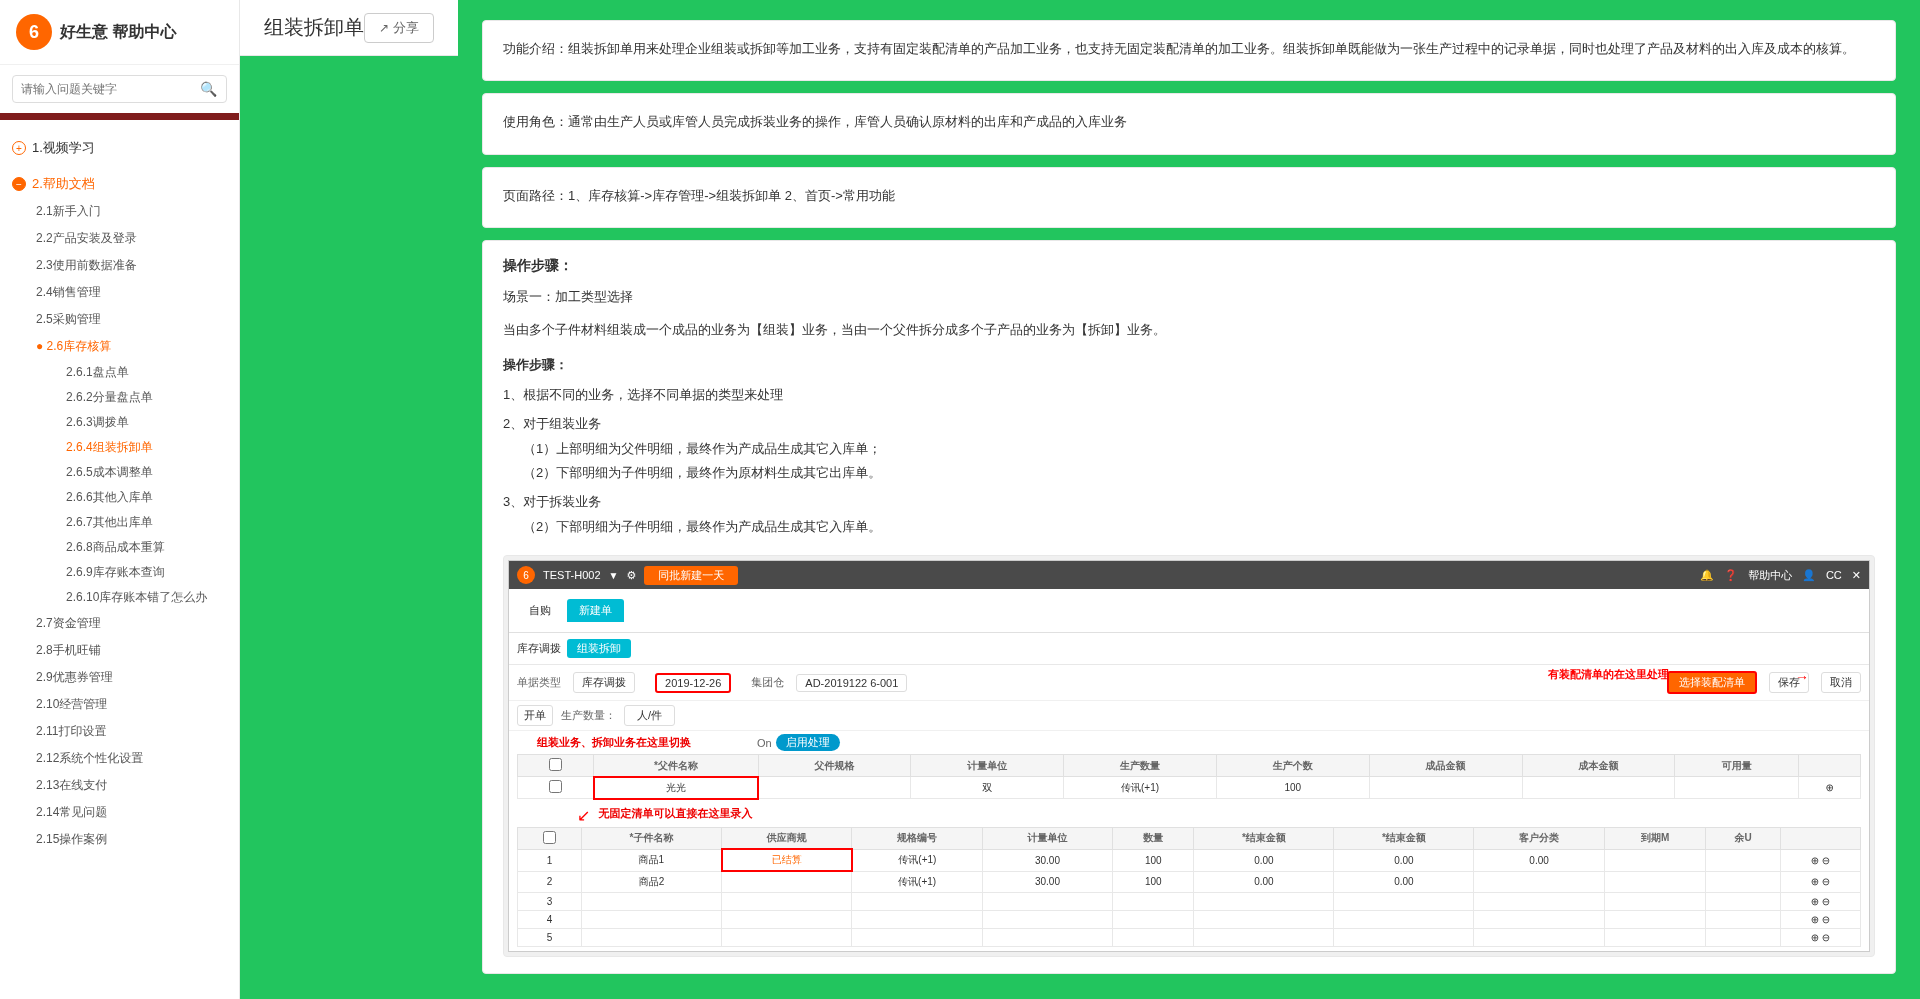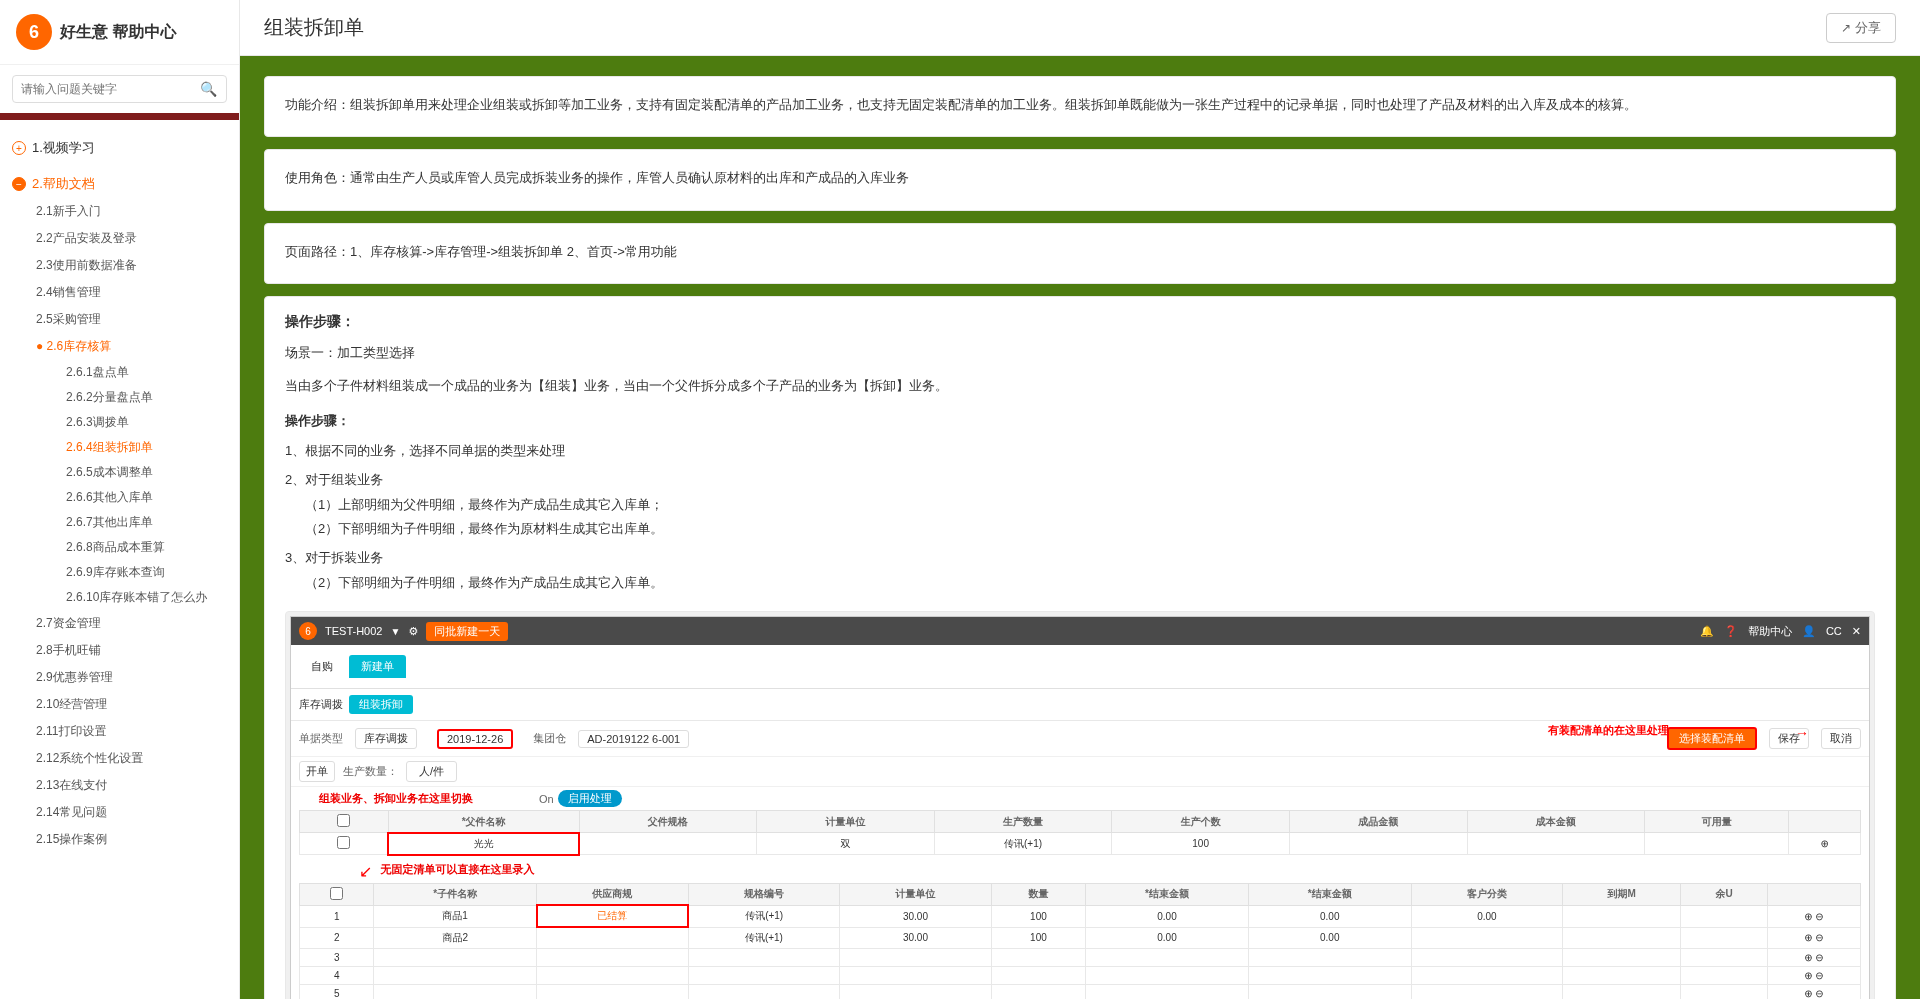--- a/index.html
+++ b/index.html
@@ -121,23 +121,23 @@
       font-size: 12px;
       color: #555;
       cursor: pointer;
     }
     .nav-grandchild.active { color: #f60; }
 
     
     #main {
       flex: 1;
       display: flex;
-      flex-direction: column;
+      flex-direction: row;
       overflow: hidden;
-      background: #4d7c0f;
+      background: #22c55e;
     }
     #top-bar {
       background: #fff;
       border-bottom: 1px solid #e8e8e8;
       padding: 0 24px;
       height: 56px;
       display: flex;
       align-items: center;
       justify-content: space-between;
       flex-shrink: 0;
@@ -386,21 +386,21 @@
       <div class="screenshot-container" style="margin-top:16px;">
         <div class="ss-wrapper">
           <div class="ss-inner">
 
             <div class="ss-topbar">
               <div style="display:flex;align-items:center;gap:8px;">
                 <span style="background:#f60;border-radius:50%;width:18px;height:18px;display:inline-flex;align-items:center;justify-content:center;font-size:10px;color:#fff;">6</span>
                 <span>TEST-H002</span>
                 <span style="font-size:10px;">▼</span>
                 <span>⚙</span>
-                <span style="background:#f60;color:#fff;padding:2px 8px;border-radius:3px;font-size:11px;">同批新建一天</span>
+                <span style="background:#f60;color:#fff;padding:2px 14px;border-radius:3px;font-size:11px;">同批新建一天</span>
               </div>
               <div style="display:flex;align-items:center;gap:10px;font-size:11px;">
                 <span>🔔</span>
                 <span>❓</span>
                 <span>帮助中心</span>
                 <span>👤</span>
                 <span>CC</span>
                 <span>✕</span>
               </div>
             </div>

